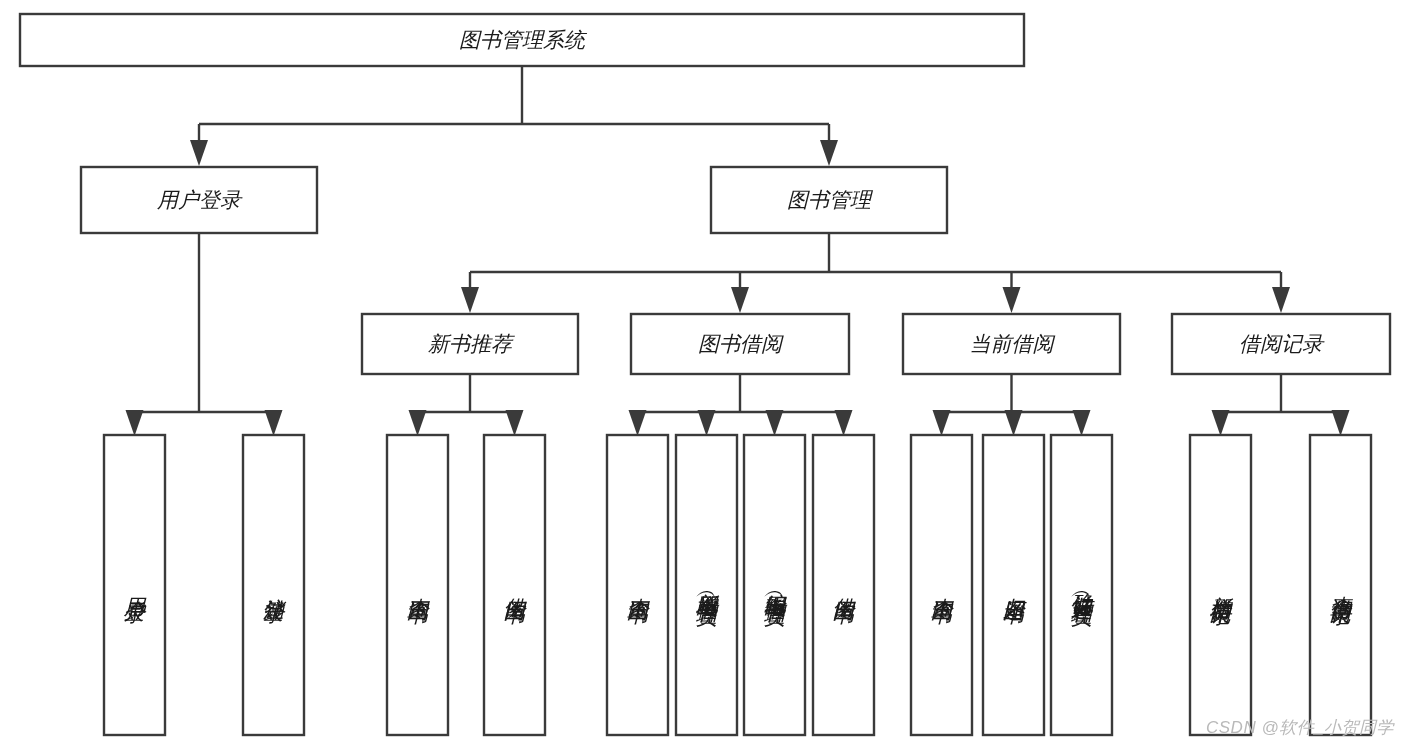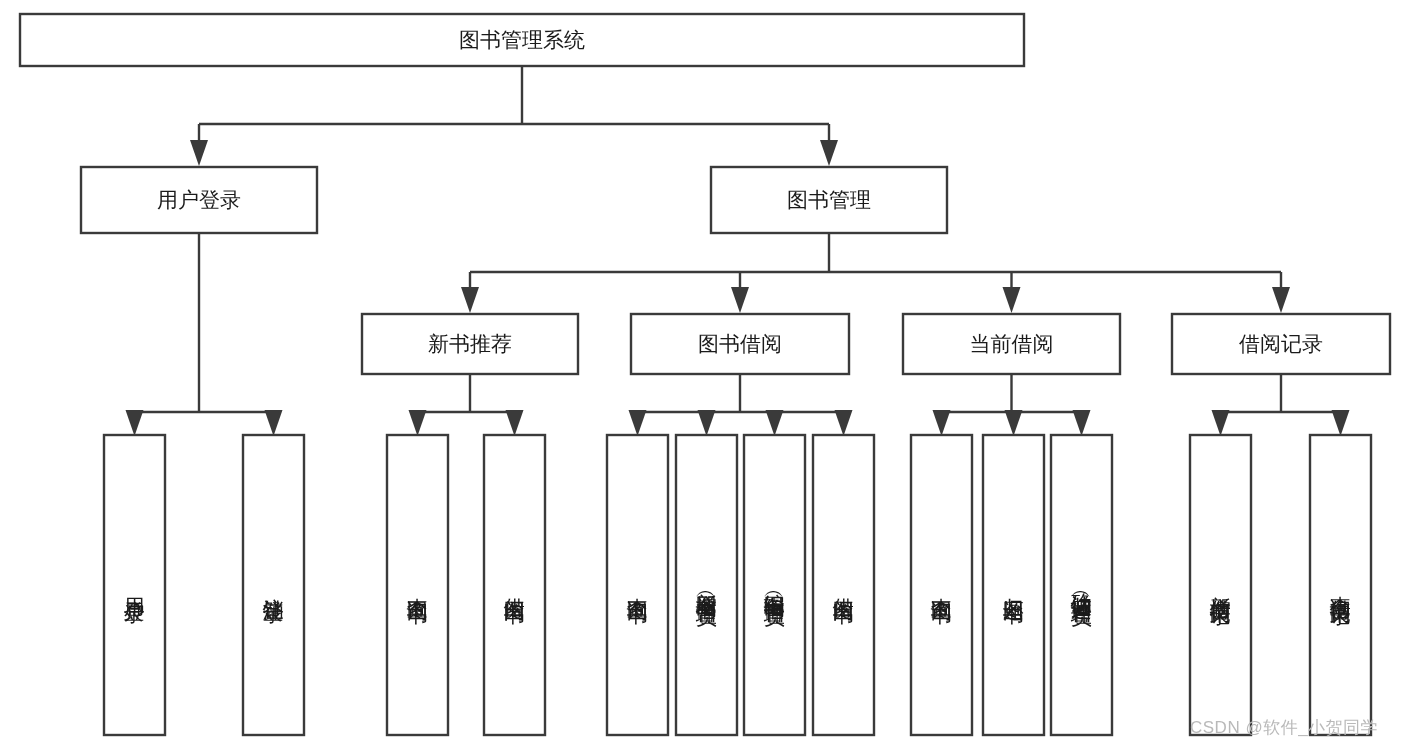--- a/index.html
+++ b/index.html
@@ -11,20 +11,21 @@
     width: 1405px;
     height: 747px;
     font-family: "Liberation Sans", "DejaVu Sans", sans-serif;
     overflow: hidden;
   }
   #diagram-root {
     position: relative;
     width: 1405px;
     height: 747px;
     background: #ffffff;
+    font-style: italic;
   }
   svg.diagram-canvas {
     position: absolute;
     left: 0;
     top: 0;
     width: 1405px;
     height: 747px;
   }
   .node-box {
     fill: #ffffff;
@@ -66,20 +67,21 @@
     white-space: nowrap;
     text-align: center;
   }
   .watermark {
     position: absolute;
     font-family: "Liberation Sans", "DejaVu Sans", sans-serif;
     font-size: 17px;
     color: #b9b9b9;
     white-space: nowrap;
     letter-spacing: 0.5px;
+    padding-left: 16px;
   }
 </style>
 </head>
 <body>
 
 <div id="diagram-root">
 
   <svg class="diagram-canvas" viewBox="0 0 1405 747">
     <g id="connectors-layer">
         <line x1="522" y1="66" x2="522" y2="124" class="conn-line"></line>

